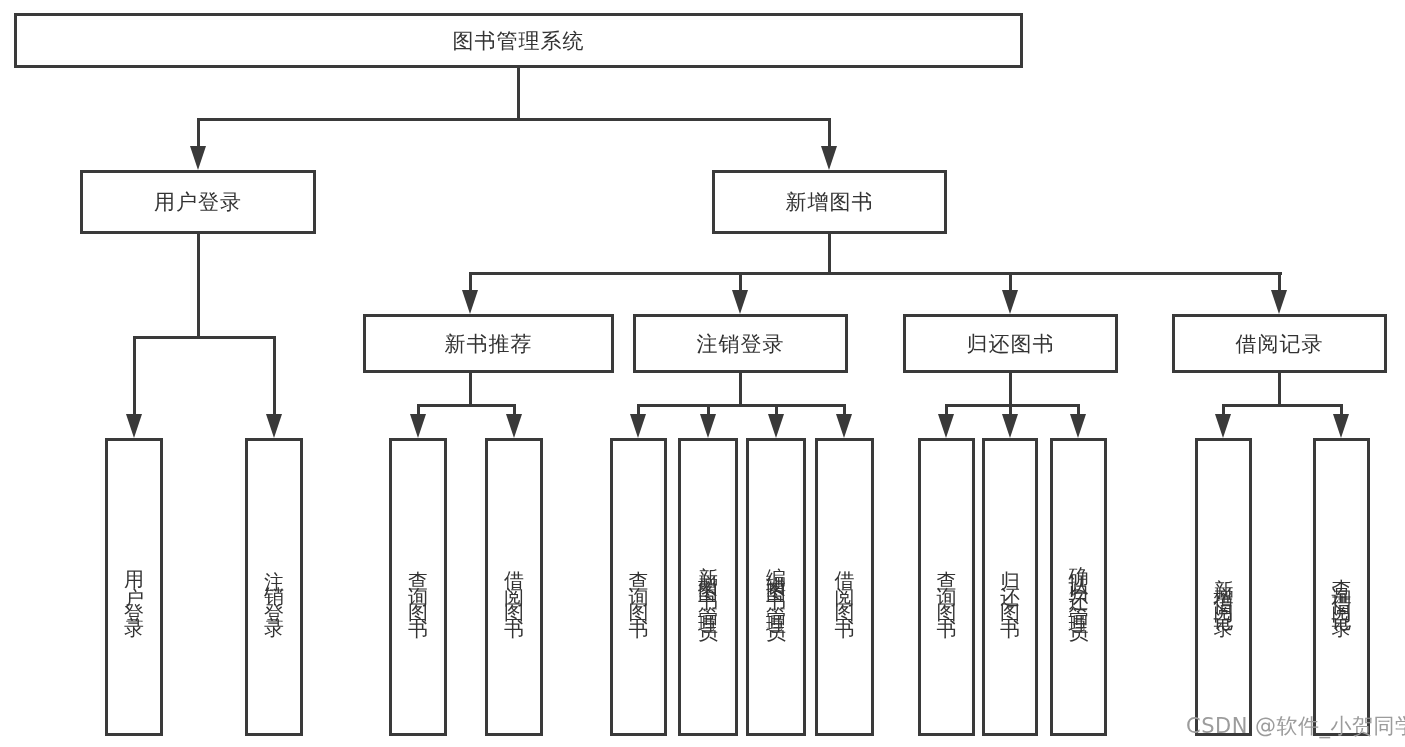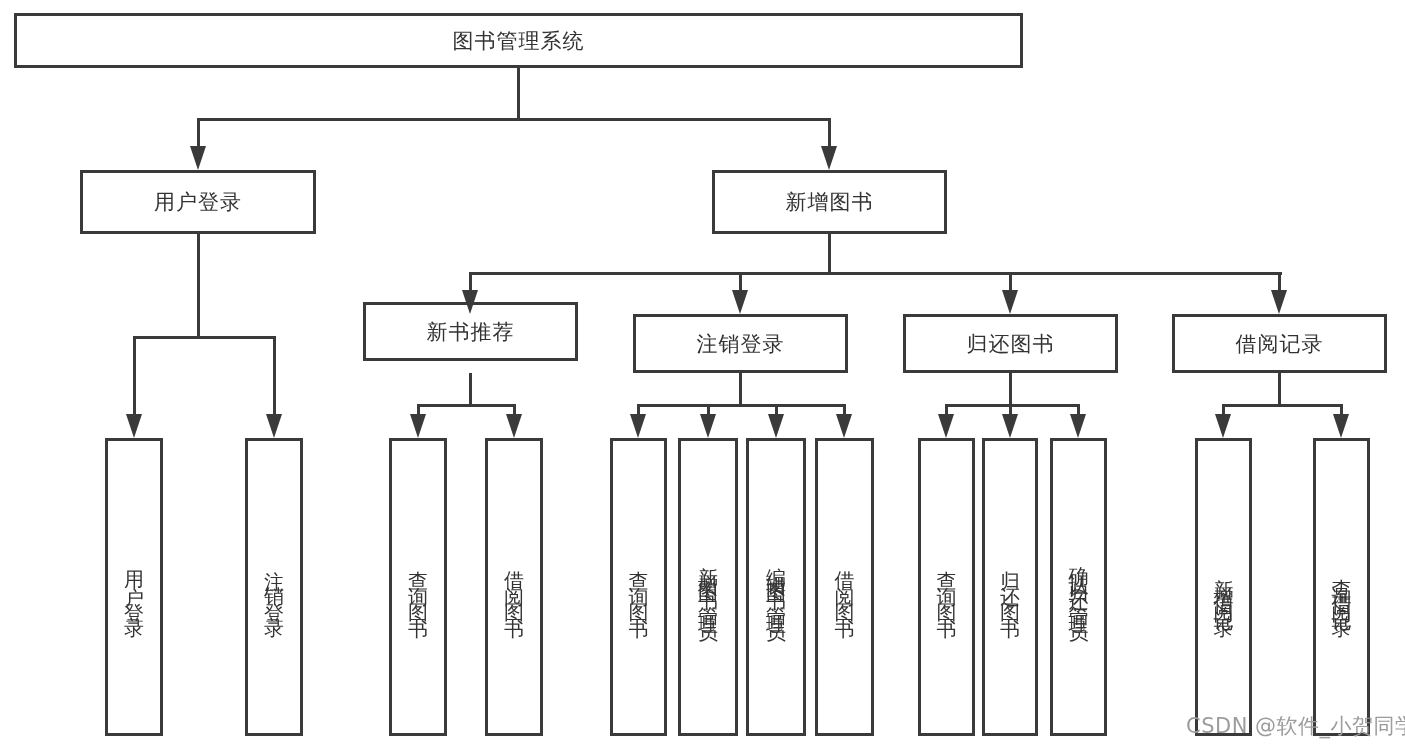--- a/index.html
+++ b/index.html
@@ -41,21 +41,21 @@
   </div>
 
   <div class="node" style="left:80px;top:170px;width:236px;height:64px">
     <span class="hlabel">用户登录</span>
   </div>
 
   <div class="node" style="left:712px;top:170px;width:235px;height:64px">
     <span class="hlabel">新增图书</span>
   </div>
 
-  <div class="node" style="left:363px;top:302px;width:215px;height:59px">
+  <div class="node" style="left:363px;top:314px;width:251px;height:59px">
     <span class="hlabel">新书推荐</span>
   </div>
 
   <div class="node" style="left:633px;top:314px;width:215px;height:59px">
     <span class="hlabel">注销登录</span>
   </div>
 
   <div class="node" style="left:903px;top:314px;width:215px;height:59px">
     <span class="hlabel">归还图书</span>
   </div>

